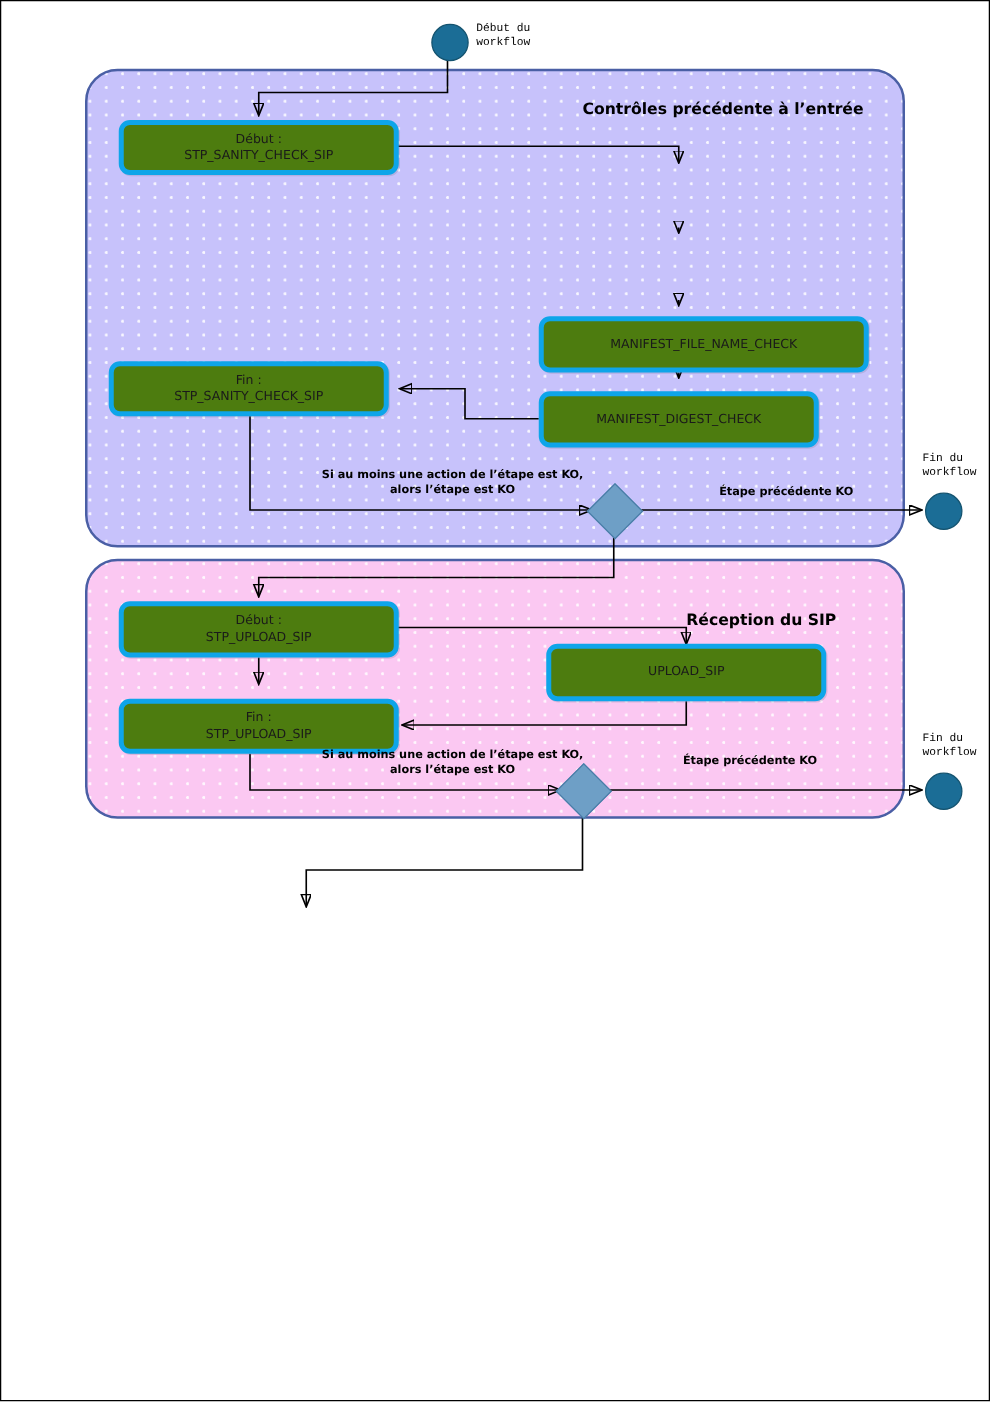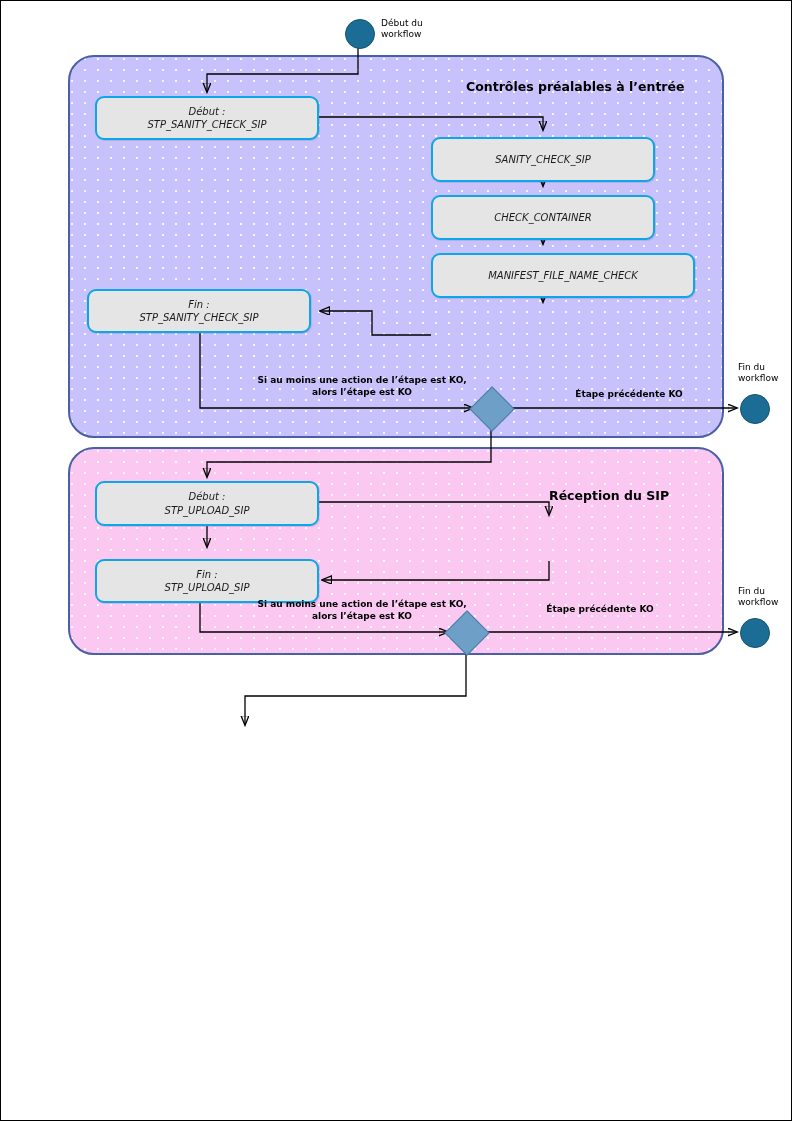--- a/index.html
+++ b/index.html
@@ -12,31 +12,31 @@
   
   .panel{position:absolute;box-sizing:border-box;border:2px solid #4a5fa5;border-radius:26px;}
   .panel.purple{background:#c7c2fb;}
   .panel.pink{background:#fbc8f2;}
   .speck{position:absolute;inset:0;border-radius:24px;
          background-image:radial-gradient(circle at 2px 2px, rgba(255,255,255,.85) 1px, transparent 1.3px);
          background-size:13px 11px;pointer-events:none;}
   .panel-title{position:absolute;font-weight:bold;font-size:12.5px;color:#000;white-space:nowrap;}
 
   
-  .node{position:absolute;box-sizing:border-box;background:#e5e5e5;
-        border:2px solid #0ea5e9;border-radius:9px;
+  .node{position:absolute;box-sizing:border-box;background:#4d7c0f;
+        border:4px solid #0ea5e9;border-radius:9px;
         display:flex;align-items:center;justify-content:center;text-align:center;
         font-size:10px;color:#1a1a1a;line-height:1.35;
-        box-shadow:1px 1px 0 rgba(120,120,150,.25);font-style:italic;}
+        box-shadow:1px 1px 0 rgba(120,120,150,.25);}
   .node span{display:block;}
 
   
   .circle{position:absolute;width:28px;height:28px;border-radius:50%;
           background:#1b6d96;border:1px solid #14536f;}
-  .term-label{position:absolute;font-size:9px;color:#000;line-height:1.25;white-space:nowrap;}
+  .term-label{position:absolute;font-size:9px;color:#000;line-height:1.25;white-space:nowrap;font-family:Liberation Mono, monospace;}
 
   
   .diamond{position:absolute;width:30px;height:30px;background:#6e9fc6;
            border:1px solid #4a7da8;transform:rotate(45deg);}
 
   
   .edge-label{position:absolute;font-size:9px;color:#000;line-height:1.35;
               text-align:center;white-space:pre-line;font-weight:bold;}
 
   
@@ -46,21 +46,21 @@
 </head>
 <body>
 
 <div id="canvas">
 
   <div class="frame"></div>
 
   <div class="panel purple" style="left:68px;top:55px;width:656px;height:383px;">
     <div class="speck"></div>
   </div>
-  <div class="panel-title" style="left:466px;top:79px;">Contrôles préalables à l’entrée</div>
+  <div class="panel-title" style="left:466px;top:79px;">Contrôles précédente à l’entrée</div>
 
   <div class="panel pink" style="left:68px;top:447px;width:656px;height:208px;">
     <div class="speck"></div>
   </div>
   <div class="panel-title" style="left:549px;top:488px;">Réception du SIP</div>
 
   <svg class="wires">
     <defs>
       <marker id="ah" markerWidth="11" markerHeight="11" refX="9.5" refY="4" orient="auto" markerUnits="userSpaceOnUse">
         <path d="M0,0 L10,4 L0,8 z" fill="#000" stroke="none"></path>
@@ -119,52 +119,52 @@
   <div class="diamond" style="left:476px;top:393px;"></div>
   <div class="diamond" style="left:451px;top:617px;"></div>
 
   <div class="node" style="left:95px;top:96px;width:224px;height:44px;">
     <div>
       <span>Début :</span>
       <span>STP_SANITY_CHECK_SIP</span>
     </div>
   </div>
 
-  <div class="node" style="left:431px;top:137px;width:224px;height:45px;">
-    <span>SANITY_CHECK_SIP</span>
-  </div>
 
-  <div class="node" style="left:431px;top:195px;width:224px;height:45px;">
-    <span>CHECK_CONTAINER</span>
-  </div>
 
   <div class="node" style="left:431px;top:253px;width:264px;height:45px;">
     <span>MANIFEST_FILE_NAME_CHECK</span>
   </div>
 
+  <div class="node" style="left:431px;top:313px;width:224px;height:45px;">
+    <span>MANIFEST_DIGEST_CHECK</span>
+  </div>
 
   <div class="node" style="left:87px;top:289px;width:224px;height:44px;">
     <div>
       <span>Fin :</span>
       <span>STP_SANITY_CHECK_SIP</span>
     </div>
   </div>
 
   <div class="edge-label" style="left:252px;top:374px;width:220px;">Si au moins une action de l’étape est KO,
 alors l’étape est KO</div>
 
   <div class="edge-label" style="left:559px;top:388px;width:140px;">Étape précédente KO</div>
 
   <div class="node" style="left:95px;top:481px;width:224px;height:45px;">
     <div>
       <span>Début :</span>
       <span>STP_UPLOAD_SIP</span>
     </div>
   </div>
 
+  <div class="node" style="left:437px;top:515px;width:224px;height:46px;">
+    <span>UPLOAD_SIP</span>
+  </div>
 
   <div class="node" style="left:95px;top:559px;width:224px;height:44px;">
     <div>
       <span>Fin :</span>
       <span>STP_UPLOAD_SIP</span>
     </div>
   </div>
 
   <div class="edge-label" style="left:252px;top:598px;width:220px;">Si au moins une action de l’étape est KO,
 alors l’étape est KO</div>

